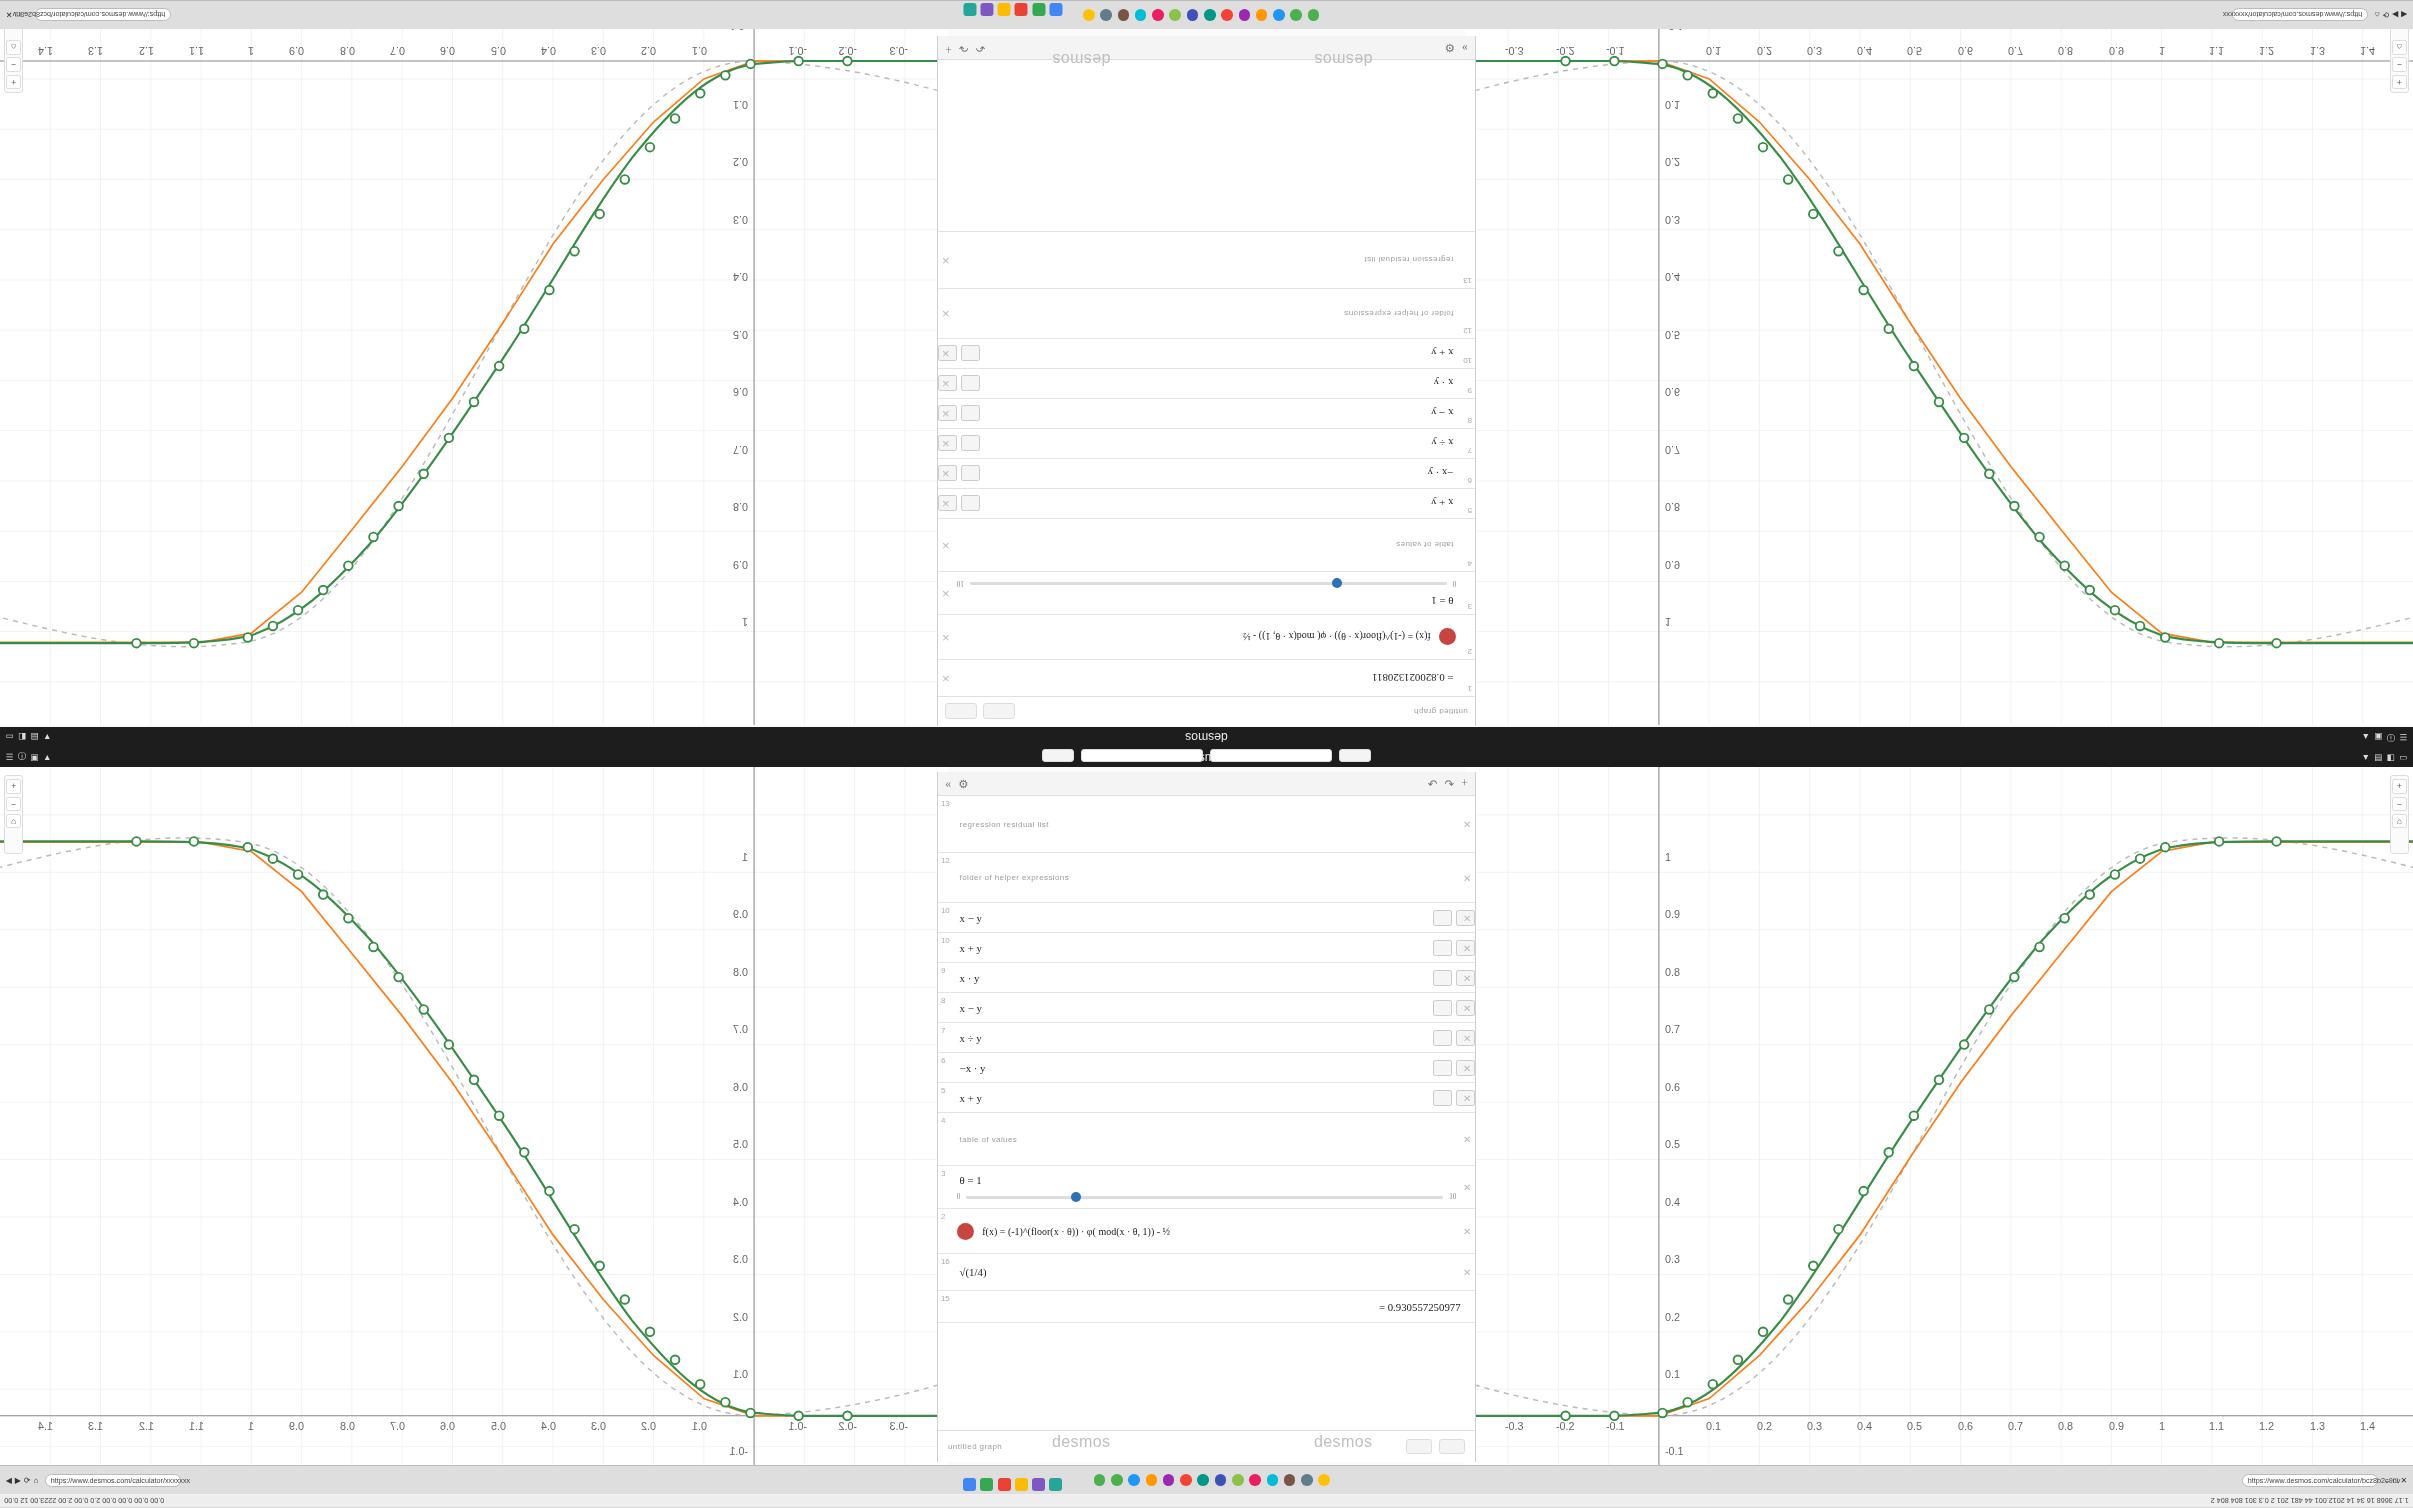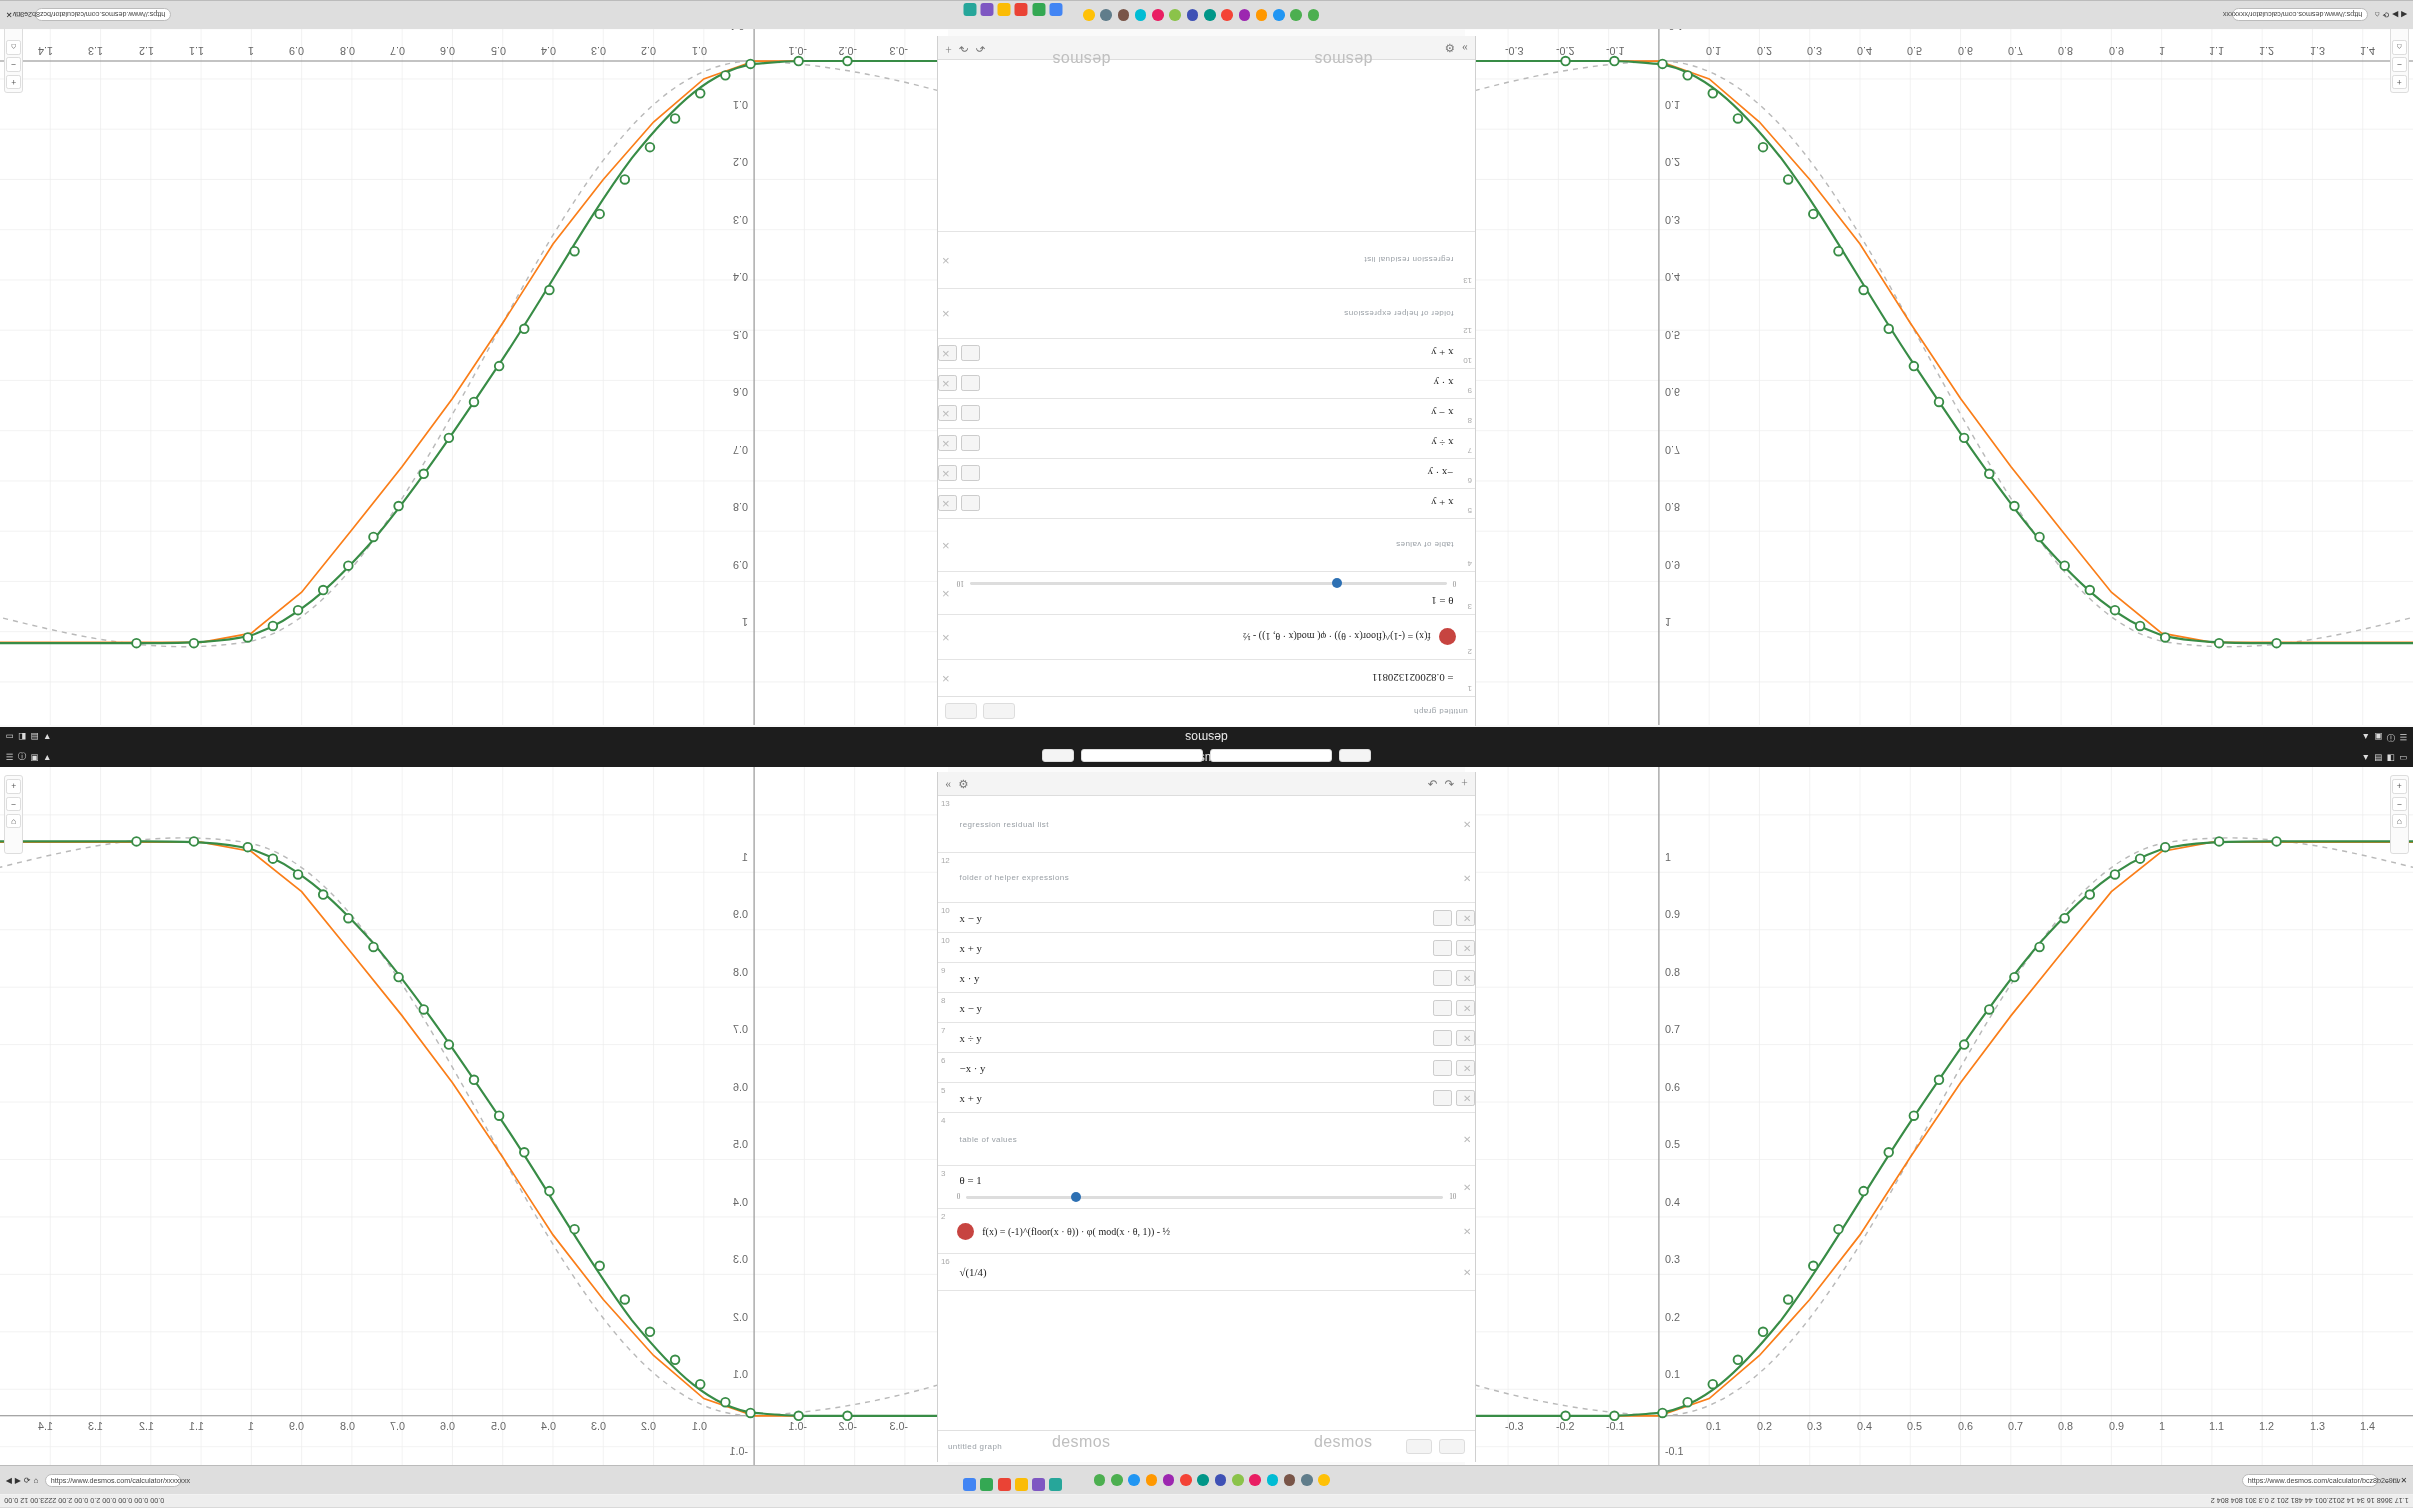--- a/index.html
+++ b/index.html
@@ -852,20 +852,24 @@
         <span class="expr-content" style="font-size:10px;">f(x) = (-1)^(floor(x · θ)) · φ( mod(x · θ, 1)) - ½</span>
         <span class="xbtn">✕</span>
       </div>
 
       <div class="expr-row" style="min-height:37px;">
         <span class="idx">16</span>
         <span class="expr-content">√(1/4)</span>
         <span class="xbtn">✕</span>
       </div>
 
+      <div class="expr-row" style="min-height:32px; justify-content:flex-end; padding-right:14.4px;">
+        <span class="idx">15</span>
+        <span>= 0.930557250977</span>
+      </div>
 
       <div style="position:absolute; bottom:0; left:0; right:0; height:32px; display:flex; align-items:center; justify-content:space-between; padding:0 10px; border-top:0.7px solid #e0e0e0;">
         <span class="blur-text">untitled graph</span>
         <span style="display:flex; gap:7.2px;">
           <span class="ghost-box" style="width:26px;height:14.4px;"></span>
           <span class="ghost-box" style="width:26px;height:14.4px;"></span>
         </span>
       </div>
     </div>
   </div>

